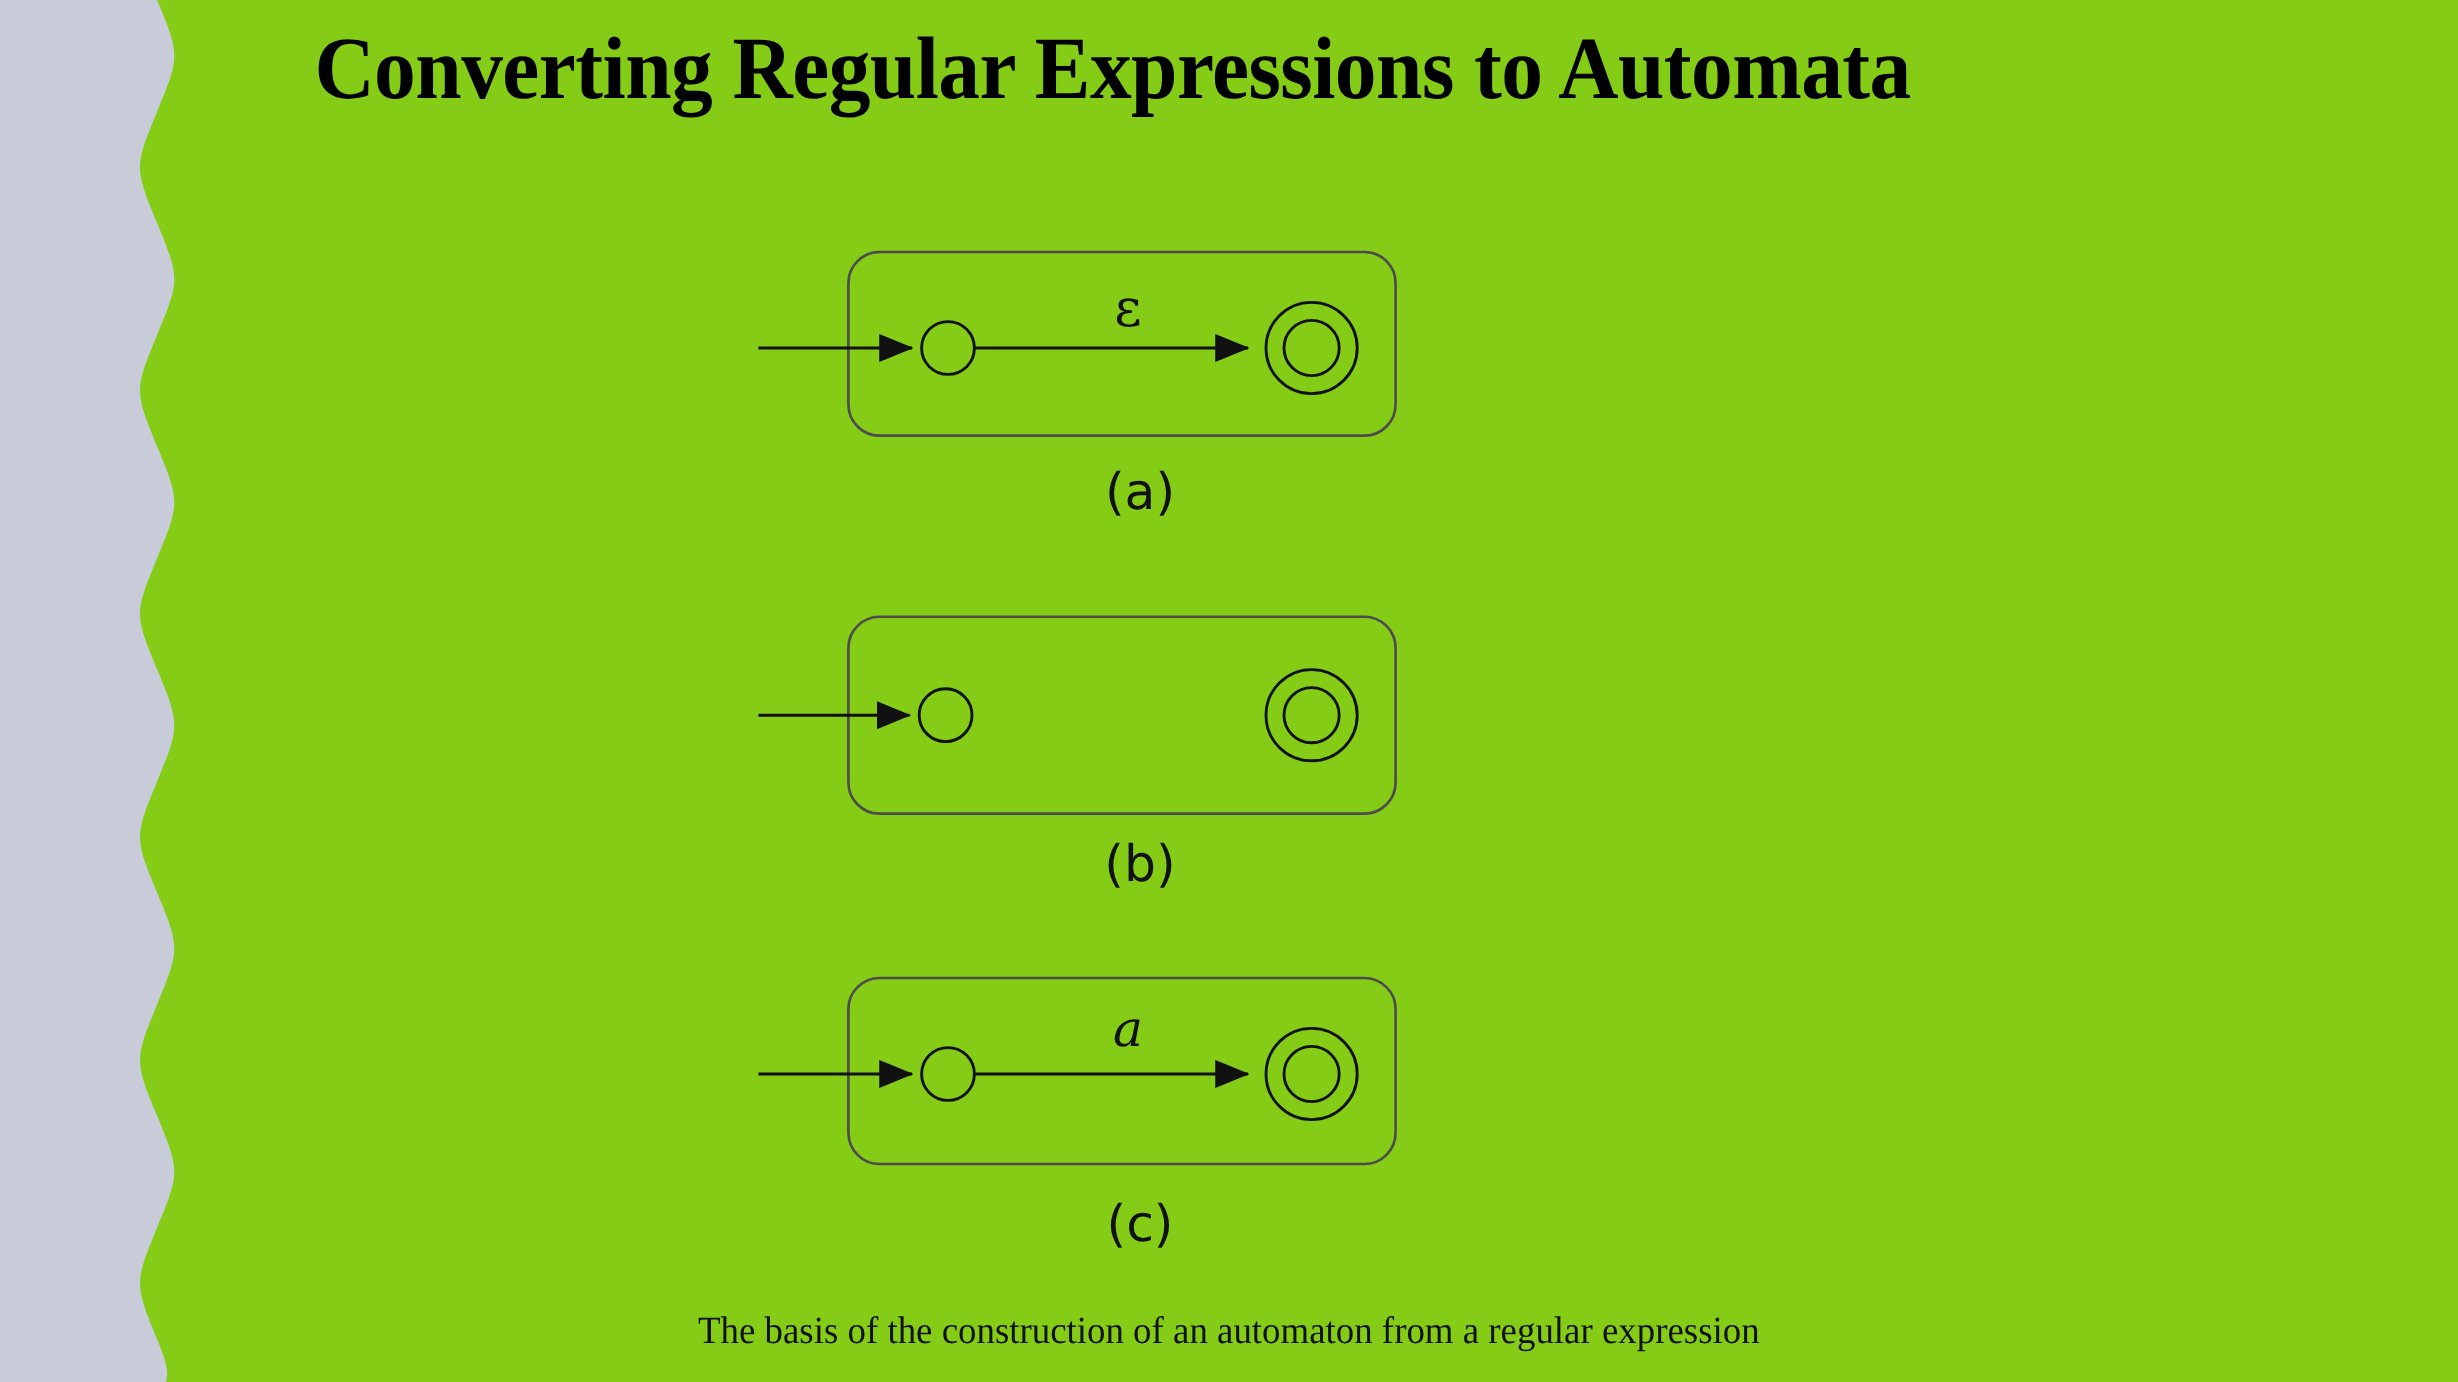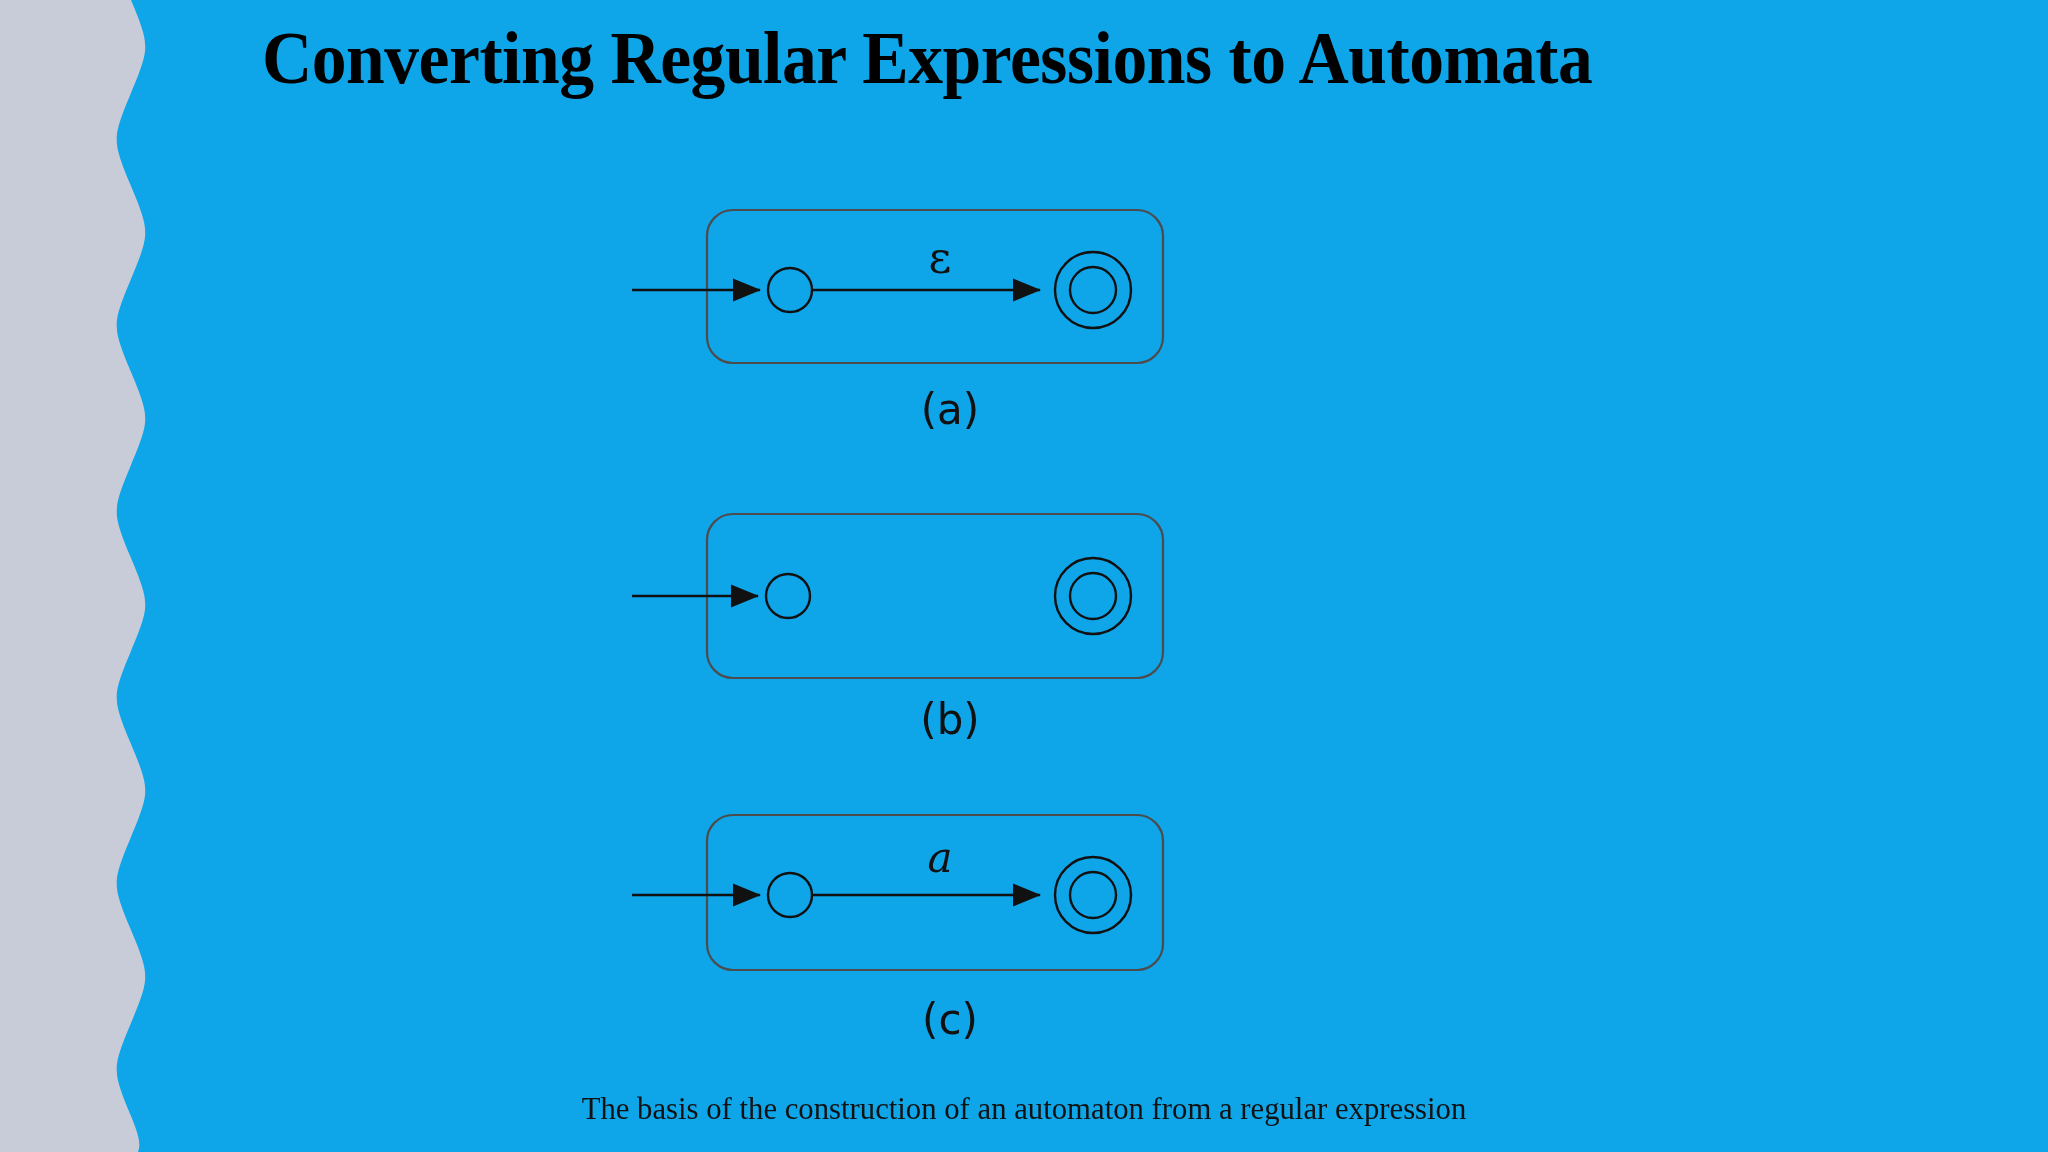--- a/index.html
+++ b/index.html
@@ -4,21 +4,21 @@
 <style>
   html, body {
     margin: 0;
     padding: 0;
     background: #ffffff;
   }
   #slide {
     position: relative;
     width: 2048px;
     height: 1152px;
-    background: #0ea5e9;
+    background: #84cc16;
     overflow: hidden;
     font-family: "Liberation Serif", "DejaVu Serif", serif;
   }
   
   #sidebar-decoration {
     position: absolute;
     left: 0;
     top: 0;
     width: 160px;
     height: 1152px;

